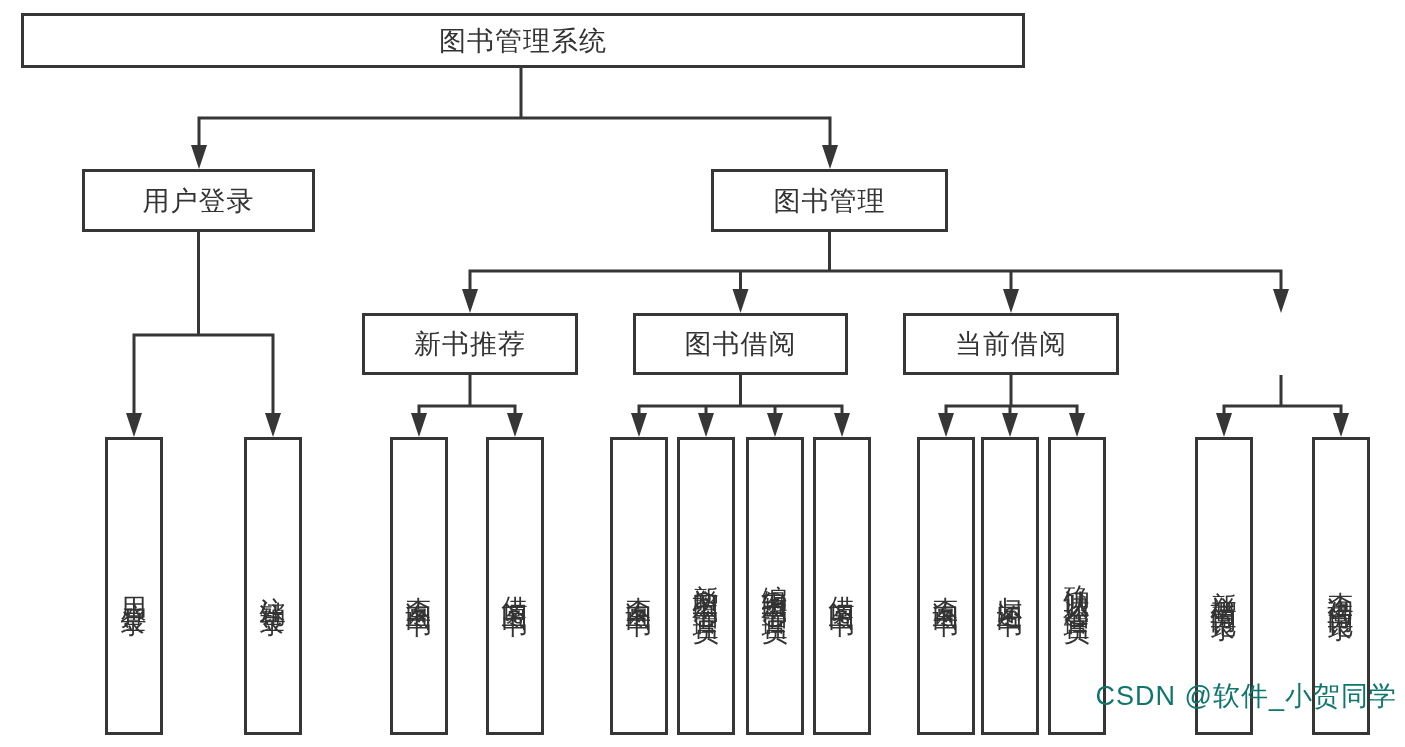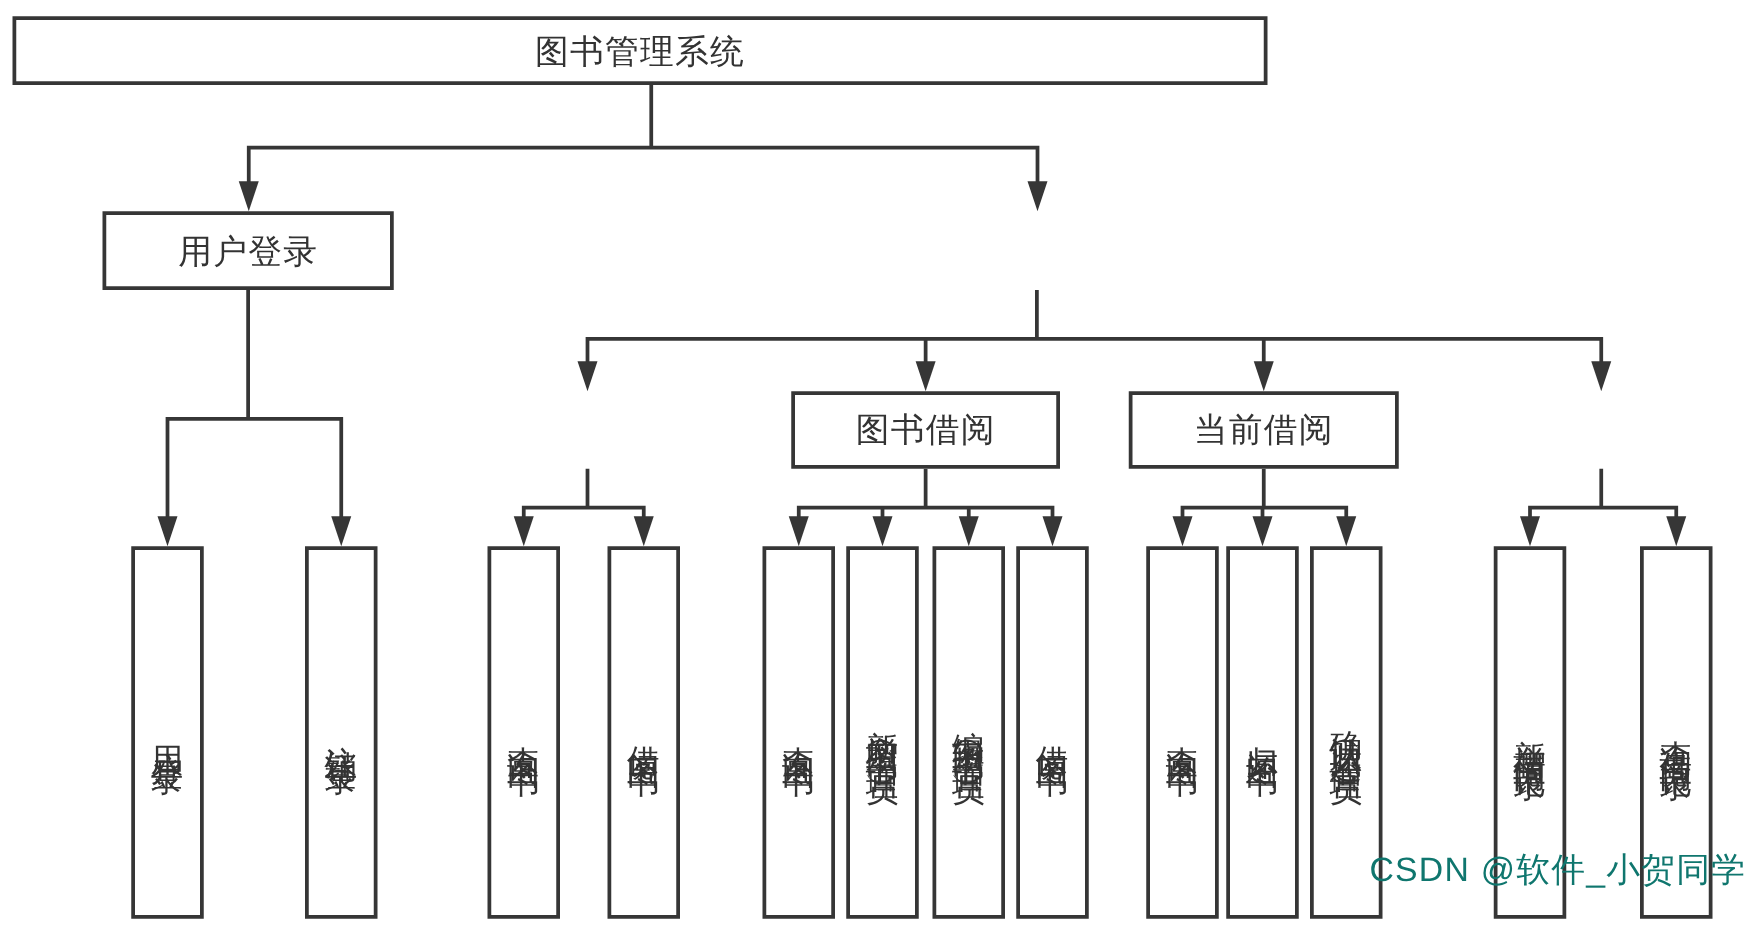--- a/index.html
+++ b/index.html
@@ -98,24 +98,26 @@
       <use href="#arrow" transform="translate(775,437)"></use>
       <use href="#arrow" transform="translate(842,437)"></use>
       <use href="#arrow" transform="translate(946,437)"></use>
       <use href="#arrow" transform="translate(1010,437)"></use>
       <use href="#arrow" transform="translate(1077,437)"></use>
       <use href="#arrow" transform="translate(1224,437)"></use>
       <use href="#arrow" transform="translate(1341,437)"></use>
     </g>
   </svg>
 
-  <div class="box hbox" style="left:10px; top:13px; width:1004px; height:55px">图书管理系统</div>
+  <div class="box hbox" style="left:21px; top:13px; width:1004px; height:55px">图书管理系统</div>
 
   <div class="box hbox" style="left:82px; top:169px; width:233px; height:63px">用户登录</div>
+  <div class="box hbox" style="left:711px; top:169px; width:237px; height:63px">图书管理</div>
 
+  <div class="box hbox" style="left:362px; top:313px; width:216px; height:62px">新书推荐</div>
   <div class="box hbox" style="left:903px; top:313px; width:216px; height:62px">当前借阅</div>
   <div class="box hbox" style="left:633px; top:313px; width:215px; height:62px">图书借阅</div>
 
   <div class="box vbox" style="left:105px">用户登录</div>
   <div class="box vbox" style="left:244px">注销登录</div>
 
   <div class="box vbox" style="left:390px">查询图书</div>
   <div class="box vbox" style="left:486px">借阅图书</div>
 
   <div class="box vbox" style="left:610px">查询图书</div>

